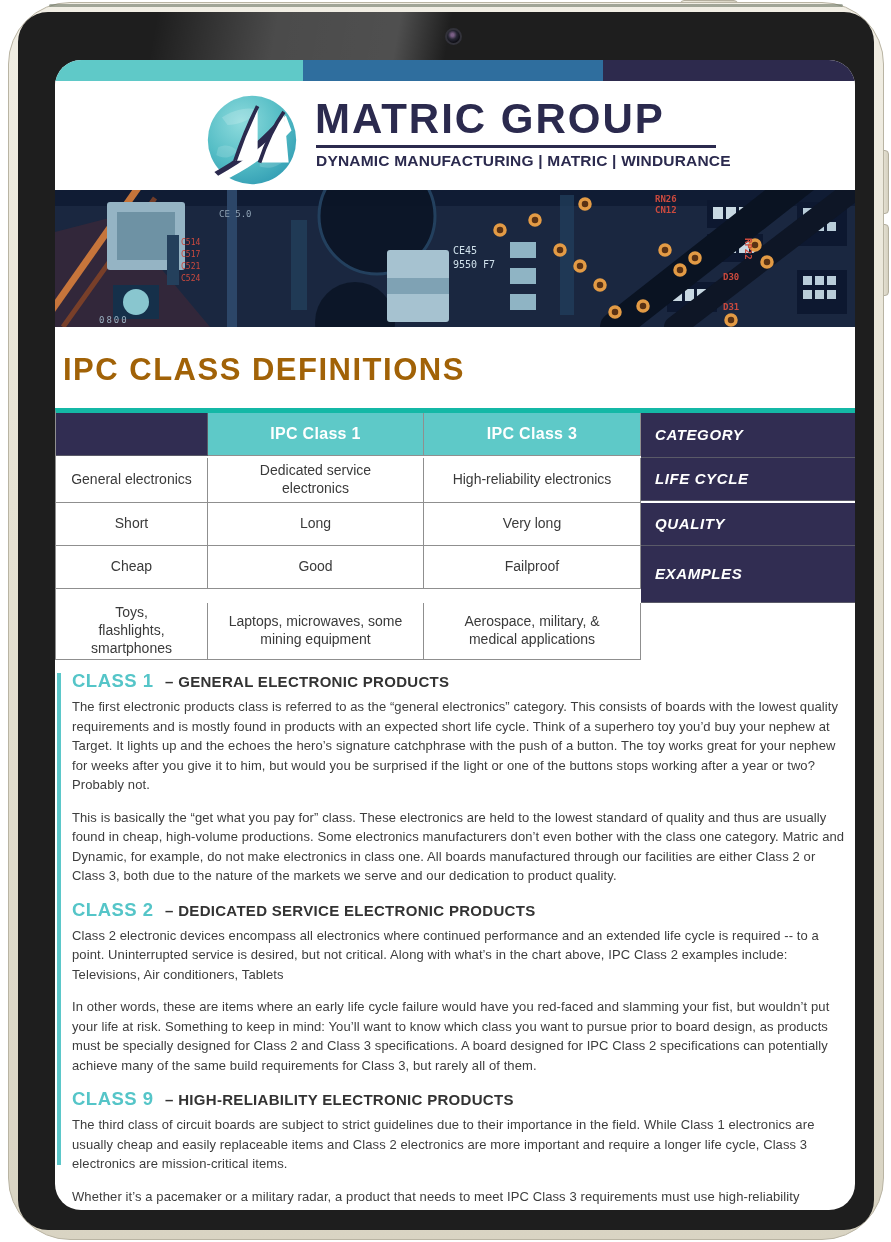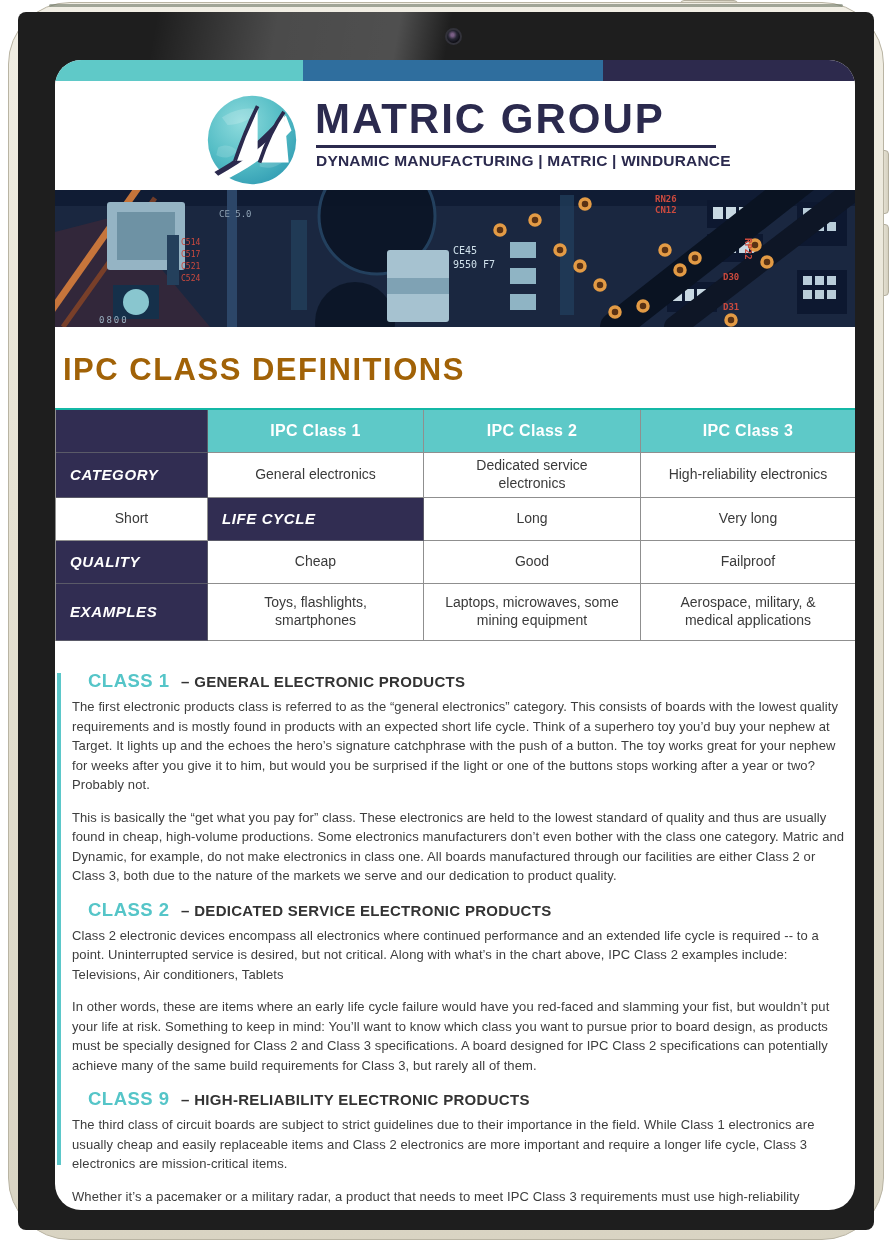--- a/index.html
+++ b/index.html
@@ -11,21 +11,21 @@
   .hw-btn { position:absolute; background:linear-gradient(90deg,#efece0,#d6d1c0); border:1px solid #b3ae9d; border-radius:4px; }
   .btn-power { left:680px; top:0px; width:58px; height:9px; }
   .btn-vol1 { left:879px; top:150px; width:10px; height:64px; }
   .btn-vol2 { left:879px; top:224px; width:10px; height:72px; }
 
   .tablet { position:absolute; left:8px; top:2px; width:876px; height:1238px; border-radius:62px;
             background:linear-gradient(180deg,#f1eee4 0%,#e6e2d3 40%,#d9d4c3 100%);
             border:1px solid #b9b4a3; }
   .tablet::before { content:""; position:absolute; left:40px; right:40px; top:1px; height:3px;
                     background:rgba(95,105,88,.55); border-radius:2px; }
-  .bezel { position:absolute; left:9px; top:9px; right:9px; bottom:9px; border-radius:8px;
+  .bezel { position:absolute; left:9px; top:9px; right:9px; bottom:9px; border-radius:30px;
            background-color:#1e1e1e;
            background-image:linear-gradient(100deg, rgba(255,255,255,0) 16%, rgba(255,255,255,.20) 30%, rgba(255,255,255,.22) 44%, rgba(255,255,255,0) 50%);
            background-size:100% 80px; background-repeat:no-repeat; }
   .camera { position:absolute; left:427px; top:16px; width:17px; height:17px; border-radius:50%;
             background:radial-gradient(circle at 42% 38%, #7a5f86 0 12%, #272734 40%, #0b0b11 75%);
             border:2px solid #32323a; }
 
   
   .screen { position:absolute; left:37px; top:48px; width:800px; height:1150px; border-radius:26px;
             background:#ffffff; overflow:hidden; }
@@ -47,36 +47,36 @@
   
   .banner { position:absolute; left:0; top:130px; width:800px; height:137px; }
 
   
   .page-title { position:absolute; left:8px; top:292px; font-size:31px; font-weight:800;
                 letter-spacing:1.5px; color:#a16207; white-space:nowrap; }
 
   
   .ipc-table { position:absolute; left:0; top:348px; width:800px; display:grid;
                grid-template-columns:152px 216px 217px 215px;
-               border-top:2px solid #14b8a6; border-left:1px solid #8f8f8f; background:#fff; }
+               border-top:5px solid #14b8a6; border-left:1px solid #8f8f8f; background:#fff; }
   .cell { display:flex; align-items:center; justify-content:center; text-align:center;
           border-right:1px solid #8f8f8f; border-bottom:1px solid #8f8f8f;
           font-size:14px; color:#3a3a3a; line-height:1.28; padding:0 10px; }
   .r0 { height:43px; } .r1 { height:45px; } .r2 { height:43px; } .r3 { height:43px; } .r4 { height:57px; }
   .hdr { background:#5ec9c8; color:#ffffff; font-size:16px; font-weight:600; letter-spacing:.3px; }
   .corner, .rowlabel { background:#312d52; border-right-color:#5a5a68; border-bottom-color:#5a5a68;font-style:italic; }
   .rowlabel { color:#ffffff; justify-content:flex-start; text-align:left; padding-left:14px;
               font-size:15px; font-weight:700; letter-spacing:.6px; }
   .narrow { padding:0 28px; }
 
   
   .accent-bar { position:absolute; left:2px; top:613px; width:4px; height:492px; background:#5bc7c9; }
   .content { position:absolute; left:17px; top:610px; width:778px; }
   .sec { margin-bottom:9px; }
-  .sec-head { margin:0 16px 5px; }
+  .sec-head { margin:0 0 5px; }
   .sec-label { color:#55c5c8; font-size:18.5px; font-weight:700; letter-spacing:.5px; }
   .sec-title { color:#333333; font-size:15px; font-weight:700; letter-spacing:.3px; margin-left:7px; }
   .content p { margin:0 0 13px; font-size:13px; line-height:19.5px; color:#3d3d3d; letter-spacing:.1px; }
 
   .pcb-label { font-family:"DejaVu Sans Mono", monospace; }
 </style>
 </head>
 <body>
 
 <div class="canvas">
@@ -209,30 +209,29 @@
           </g>
           <text class="pcb-label" font-size="9" fill="#8fa3b5" x="164" y="27">CE 5.0</text>
           <text class="pcb-label" font-size="9" fill="#9ab0c0" letter-spacing="2" x="44" y="133">0800</text>
         </svg>
 
         <div class="page-title">IPC CLASS DEFINITIONS</div>
 
         <div class="ipc-table">
           <div class="cell corner r0"></div>
           <div class="cell hdr r0">IPC Class 1</div>
-          <div class="cell hdr r0">IPC Class 2</div>
           <div class="cell hdr r0">IPC Class 3</div>
 
           <div class="cell rowlabel r1">CATEGORY</div>
           <div class="cell r1">General electronics</div>
           <div class="cell r1 narrow">Dedicated service electronics</div>
           <div class="cell r1">High-reliability electronics</div>
 
+          <div class="cell rowlabel r2">LIFE CYCLE</div>
           <div class="cell r2">Short</div>
-          <div class="cell rowlabel r2">LIFE CYCLE</div>
           <div class="cell r2">Long</div>
           <div class="cell r2">Very long</div>
 
           <div class="cell rowlabel r3">QUALITY</div>
           <div class="cell r3">Cheap</div>
           <div class="cell r3">Good</div>
           <div class="cell r3">Failproof</div>
 
           <div class="cell rowlabel r4">EXAMPLES</div>
           <div class="cell r4 narrow">Toys, flashlights, smartphones</div>

